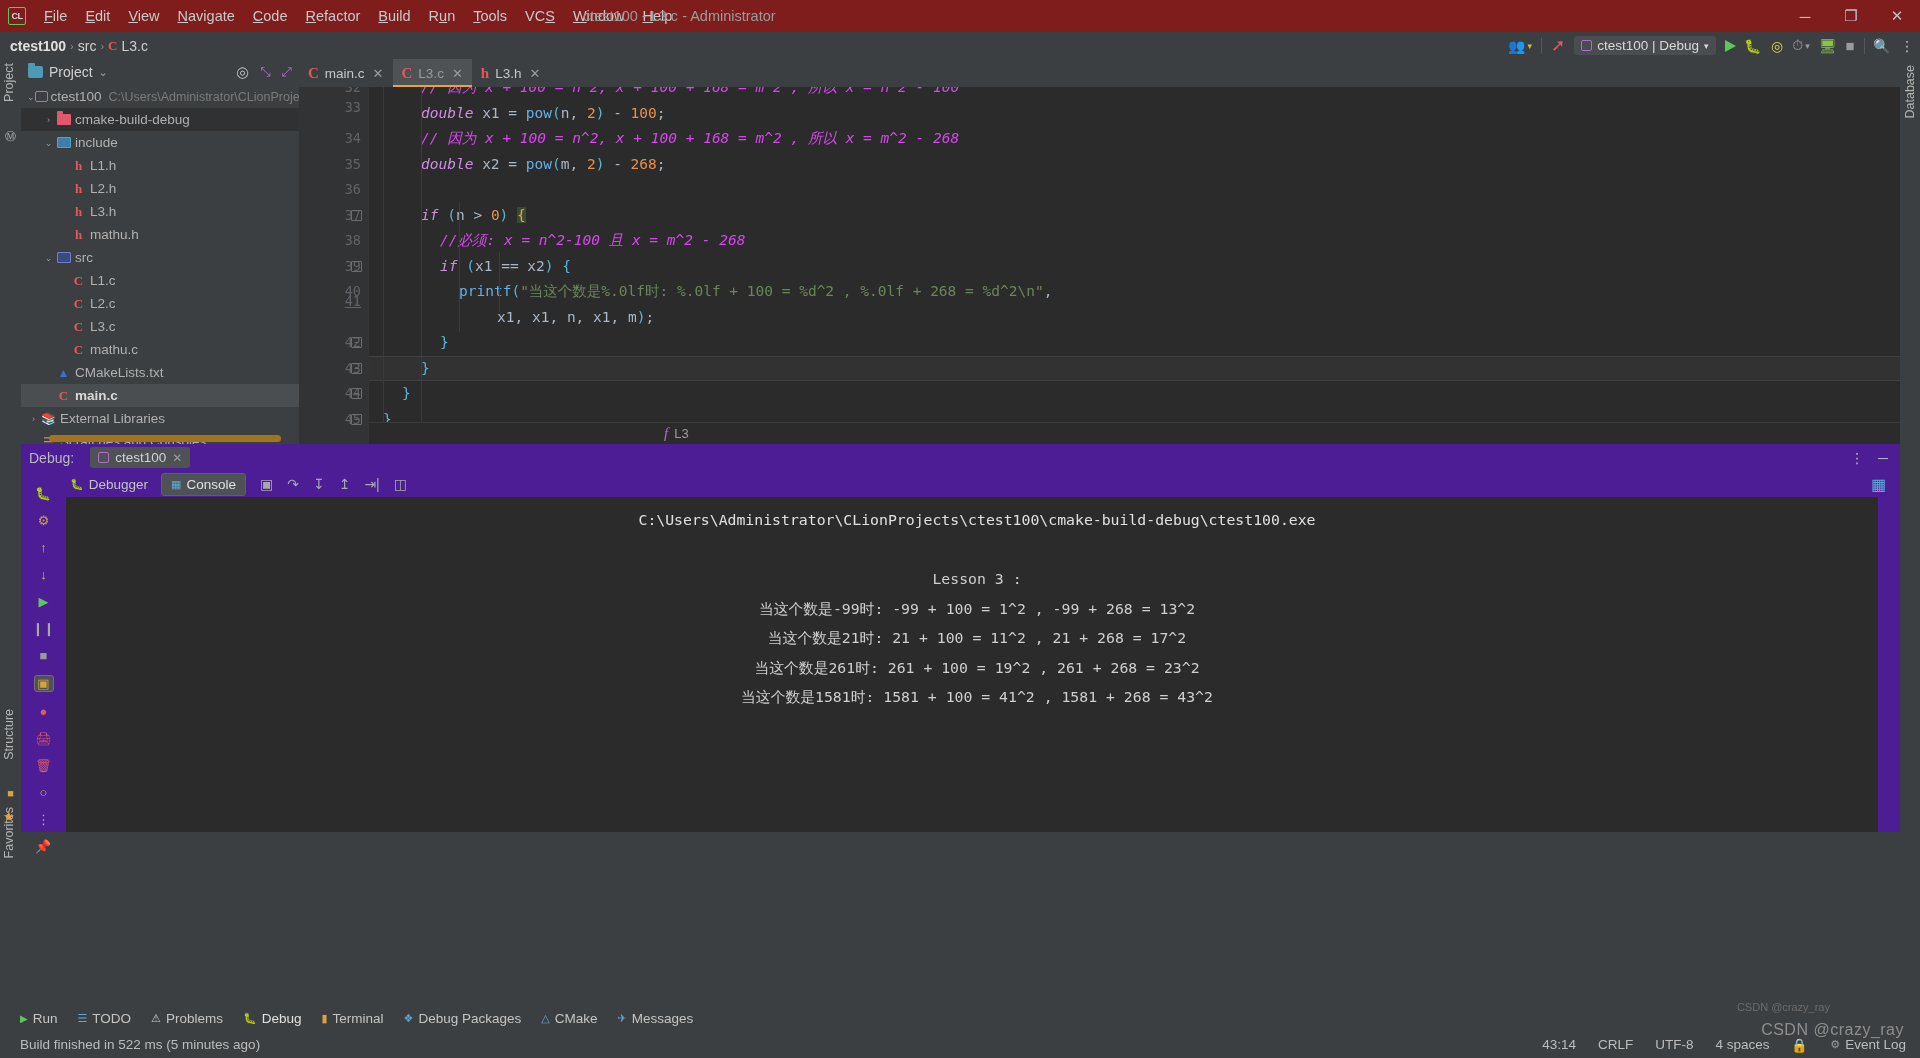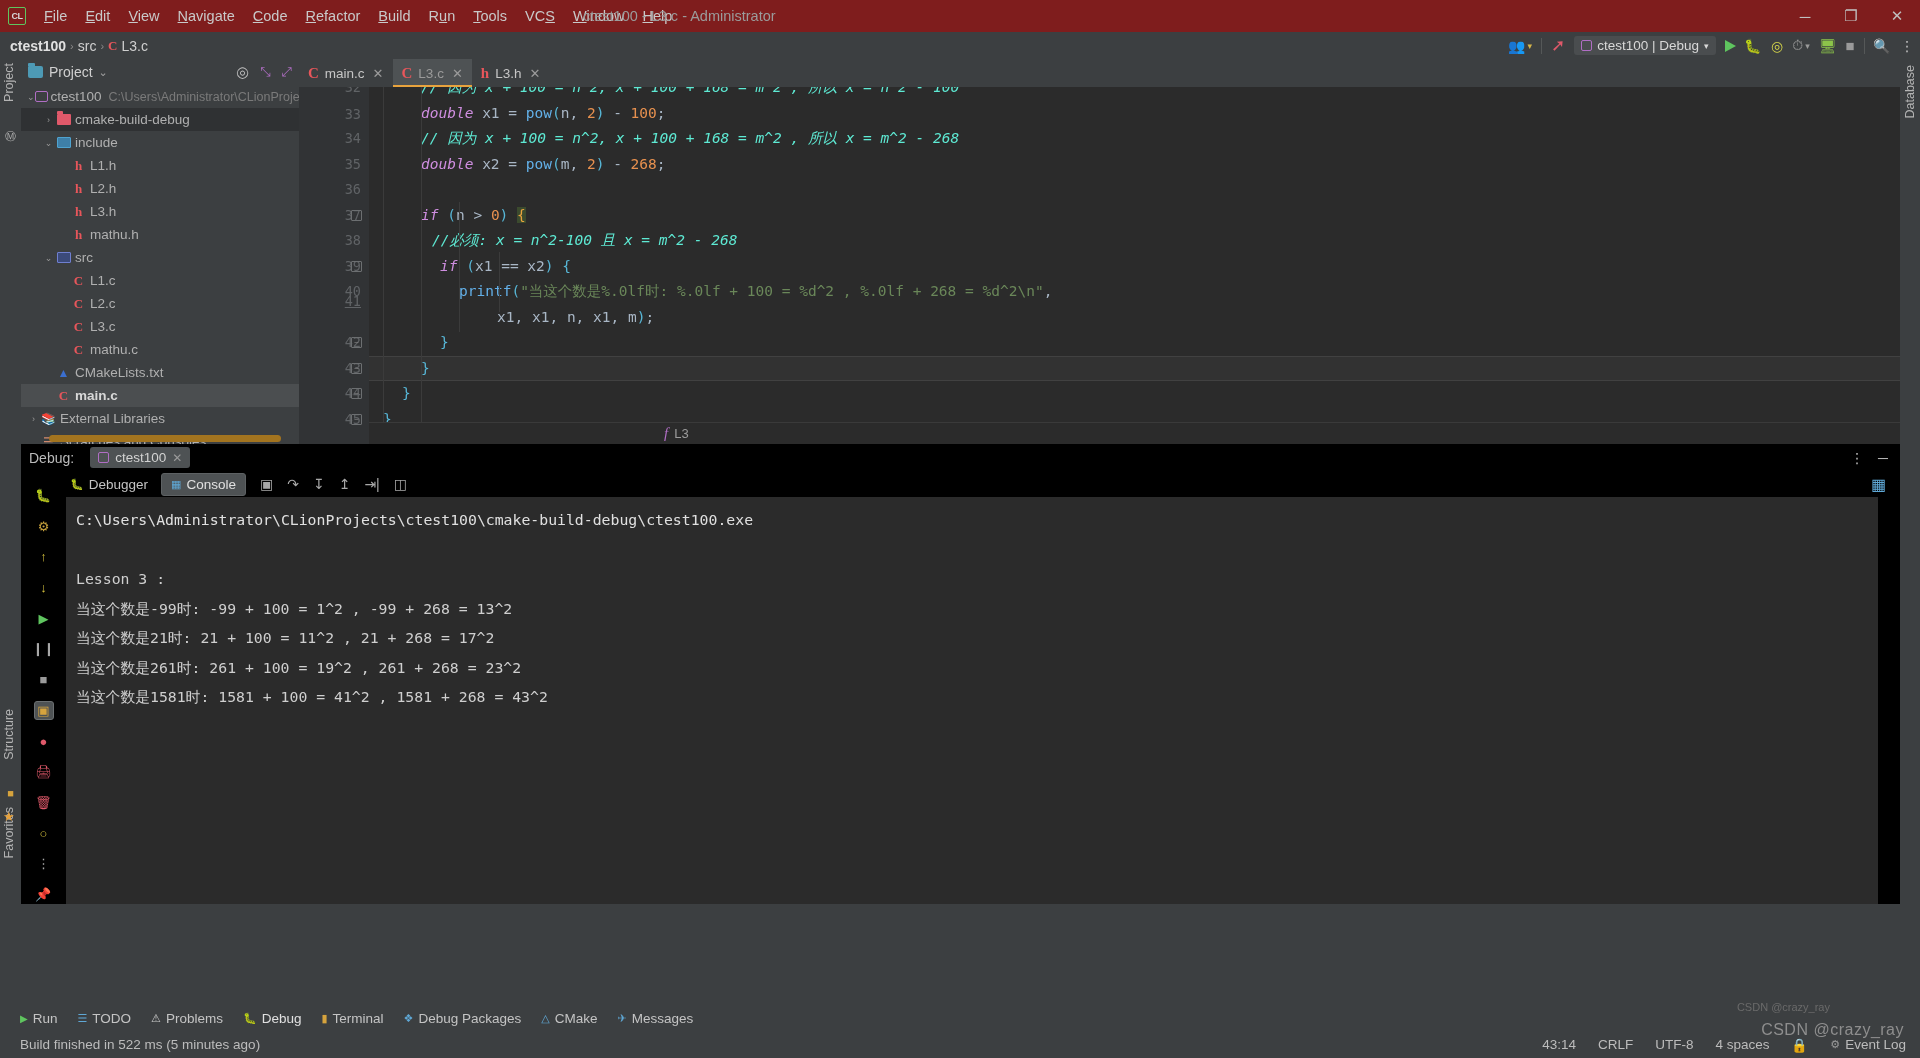--- a/index.html
+++ b/index.html
@@ -168,21 +168,21 @@
   .cline { position: absolute; left: 0; white-space: pre; height: 25.5px; line-height: 25.5px; }
   .curline {
     position: absolute; left: 70px; right: 0; height: 25.5px; background: #323232;
     border-top: 1px solid #414141; border-bottom: 1px solid #414141;
   }
   .indent-guide { position: absolute; width: 1px; background: #3b3b3b; }
   .kw2 { color: #cf8ee0; font-style: italic; }
   .fn { color: #63b0e8; }
   .num { color: #e8914f; }
   .str { color: #6a8759; }
-  .cmt { color: #5eead4; font-style: italic; margin-top: 8px; }
+  .cmt { color: #d946ef; font-style: italic; margin-top: 8px; }
   .pln { color: #a9b7c6; }
   .op { color: #a9b7c6; }
   .bracket { color: #57b6d6; }
   .matched-brace { background: #3b4a2e; color: #e8a33d; }
   .breadcrumb-fn {
     position: absolute; left: 70px; bottom: 0; right: 0; height: 22px;
     background: #2b2b2b; border-top: 1px solid #3a3a3a;
     display: flex; align-items: center; padding-left: 295px; gap: 6px;
     font-size: 13px; color: #9b9b9b;
   }
@@ -193,22 +193,23 @@
     background: #5a5a5a; border-radius: 4px;
   }
 
   
   .rightstrip {
     position: absolute; right: 0; top: 59px; width: 20px; height: 773px; background: #3c3f41;
   }
 
   
   .debugpanel {
-    position: absolute; left: 21px; top: 444px; width: 1879px; height: 460px;
-    background: #000000;
+    position: absolute; left: 21px; top: 444px; width: 1879px; height: 388px;
+    background: #4c1d95;
+    text-align: center;
   }
   .dbg-titlebar { height: 27px; display: flex; align-items: center; padding-left: 8px; font-size: 14px; }
   .dbg-tabchip {
     display: flex; align-items: center; gap: 6px; margin-left: 16px;
     background: #4e5254; padding: 3px 8px; border-radius: 3px; font-size: 13.5px; color: #d2d2d2;
   }
   .dbg-titlebar-right { margin-left: auto; display: flex; gap: 14px; padding-right: 12px; align-items: center; }
   .dbg-tabs { height: 26px; display: flex; align-items: center; padding-left: 40px; gap: 4px; }
   .dbg-tab {
     display: flex; align-items: center; gap: 5px; padding: 3px 9px;
@@ -464,21 +465,21 @@
         </div>
         <div class="etab">
           <span class="ic-h" style="font-size:15px">h</span>
           <span>L3.h</span>
           <span class="x">✕</span>
         </div>
       </div>
     <div class="ed-body">
       <div class="gutter">
           <div class="lnum" style="top: -8px;">32</div>
-          <div class="lnum" style="top: 19px;">33</div>
+          <div class="lnum" style="top: 12px;">33</div>
           <div class="lnum" style="top: 43px;">34</div>
           <div class="lnum" style="top: 68.5px;">35</div>
           <div class="lnum" style="top: 94px;">36</div>
           <div class="lnum" style="top: 119.5px;">37</div>
           <div class="fold-mark" style="top: 122.5px;"></div>
           <div class="lnum" style="top: 145px;">38</div>
           <div class="lnum" style="top: 170.5px;">39</div>
           <div class="fold-mark" style="top: 173.5px;"></div>
           <div class="lnum" style="top: 196px;">40</div>
           <div class="lnum" style="top: 206px; text-decoration: underline;">41</div>
@@ -491,21 +492,21 @@
           <div class="lnum" style="top: 323.5px;">45</div>
           <div class="fold-mark" style="top: 326.5px;">−</div>
         </div>
       <div class="curline" id="curline" style="top: 268.5px;"></div>
       <div class="codearea" id="codearea">
           <div class="cline" style="top: -12px; left: 52px;"><span class="cmt">// 因为 x + 100 = n^2, x + 100 + 168 = m^2 , 所以 x = n^2 - 100</span></div>
           <div class="cline" style="top: 13.5px; left: 52px;"><span class="kw2">double</span><span class="op"> </span><span class="pln">x1</span><span class="op"> </span><span class="op">=</span><span class="op"> </span><span class="fn">pow</span><span class="bracket">(</span><span class="pln">n</span><span class="op">,</span><span class="op"> </span><span class="num">2</span><span class="bracket">)</span><span class="op"> </span><span class="op">-</span><span class="op"> </span><span class="num">100</span><span class="op">;</span></div>
           <div class="cline" style="top: 39px; left: 52px;"><span class="cmt">// 因为 x + 100 = n^2, x + 100 + 168 = m^2 , 所以 x = m^2 - 268</span></div>
           <div class="cline" style="top: 64.5px; left: 52px;"><span class="kw2">double</span><span class="op"> </span><span class="pln">x2</span><span class="op"> </span><span class="op">=</span><span class="op"> </span><span class="fn">pow</span><span class="bracket">(</span><span class="pln">m</span><span class="op">,</span><span class="op"> </span><span class="num">2</span><span class="bracket">)</span><span class="op"> </span><span class="op">-</span><span class="op"> </span><span class="num">268</span><span class="op">;</span></div>
           <div class="cline" style="top: 115.5px; left: 52px;"><span class="kw2">if</span><span class="op"> </span><span class="bracket">(</span><span class="pln">n</span><span class="op"> </span><span class="op">&gt;</span><span class="op"> </span><span class="num">0</span><span class="bracket">)</span><span class="op"> </span><span class="matched-brace">{</span></div>
-          <div class="cline" style="top: 141px; left: 63px; text-align: right;"><span class="cmt">//必须: x = n^2-100 且 x = m^2 - 268</span></div>
+          <div class="cline" style="top: 141px; left: 71px; text-align: right;"><span class="cmt">//必须: x = n^2-100 且 x = m^2 - 268</span></div>
           <div class="cline" style="top: 166.5px; left: 71px;"><span class="kw2">if</span><span class="op"> </span><span class="bracket">(</span><span class="pln">x1</span><span class="op"> </span><span class="op">=</span><span class="op">=</span><span class="op"> </span><span class="pln">x2</span><span class="bracket">)</span><span class="op"> </span><span class="bracket">{</span></div>
           <div class="cline" style="top: 192px; left: 90px;"><span class="fn">printf</span><span class="bracket">(</span><span class="str">"当这个数是%.0lf时: %.0lf + 100 = %d^2 , %.0lf + 268 = %d^2\n"</span><span class="op">,</span></div>
           <div class="cline" style="top: 217.5px; left: 128px;"><span class="pln">x1</span><span class="op">,</span><span class="op"> </span><span class="pln">x1</span><span class="op">,</span><span class="op"> </span><span class="pln">n</span><span class="op">,</span><span class="op"> </span><span class="pln">x1</span><span class="op">,</span><span class="op"> </span><span class="pln">m</span><span class="bracket">)</span><span class="op">;</span></div>
           <div class="cline" style="top: 243px; left: 71px;"><span class="bracket">}</span></div>
           <div class="cline" style="top: 268.5px; left: 52px;"><span class="bracket">}</span></div>
           <div class="cline" style="top: 294px; left: 33px;"><span class="bracket">}</span></div>
           <div class="cline" style="top: 319.5px; left: 14px;"><span class="bracket">}</span></div>
         </div>
       <div class="indent-guide" style="left:84px;top:0;height:337px"></div>
       <div class="indent-guide" style="left:122px;top:0;height:337px"></div>

